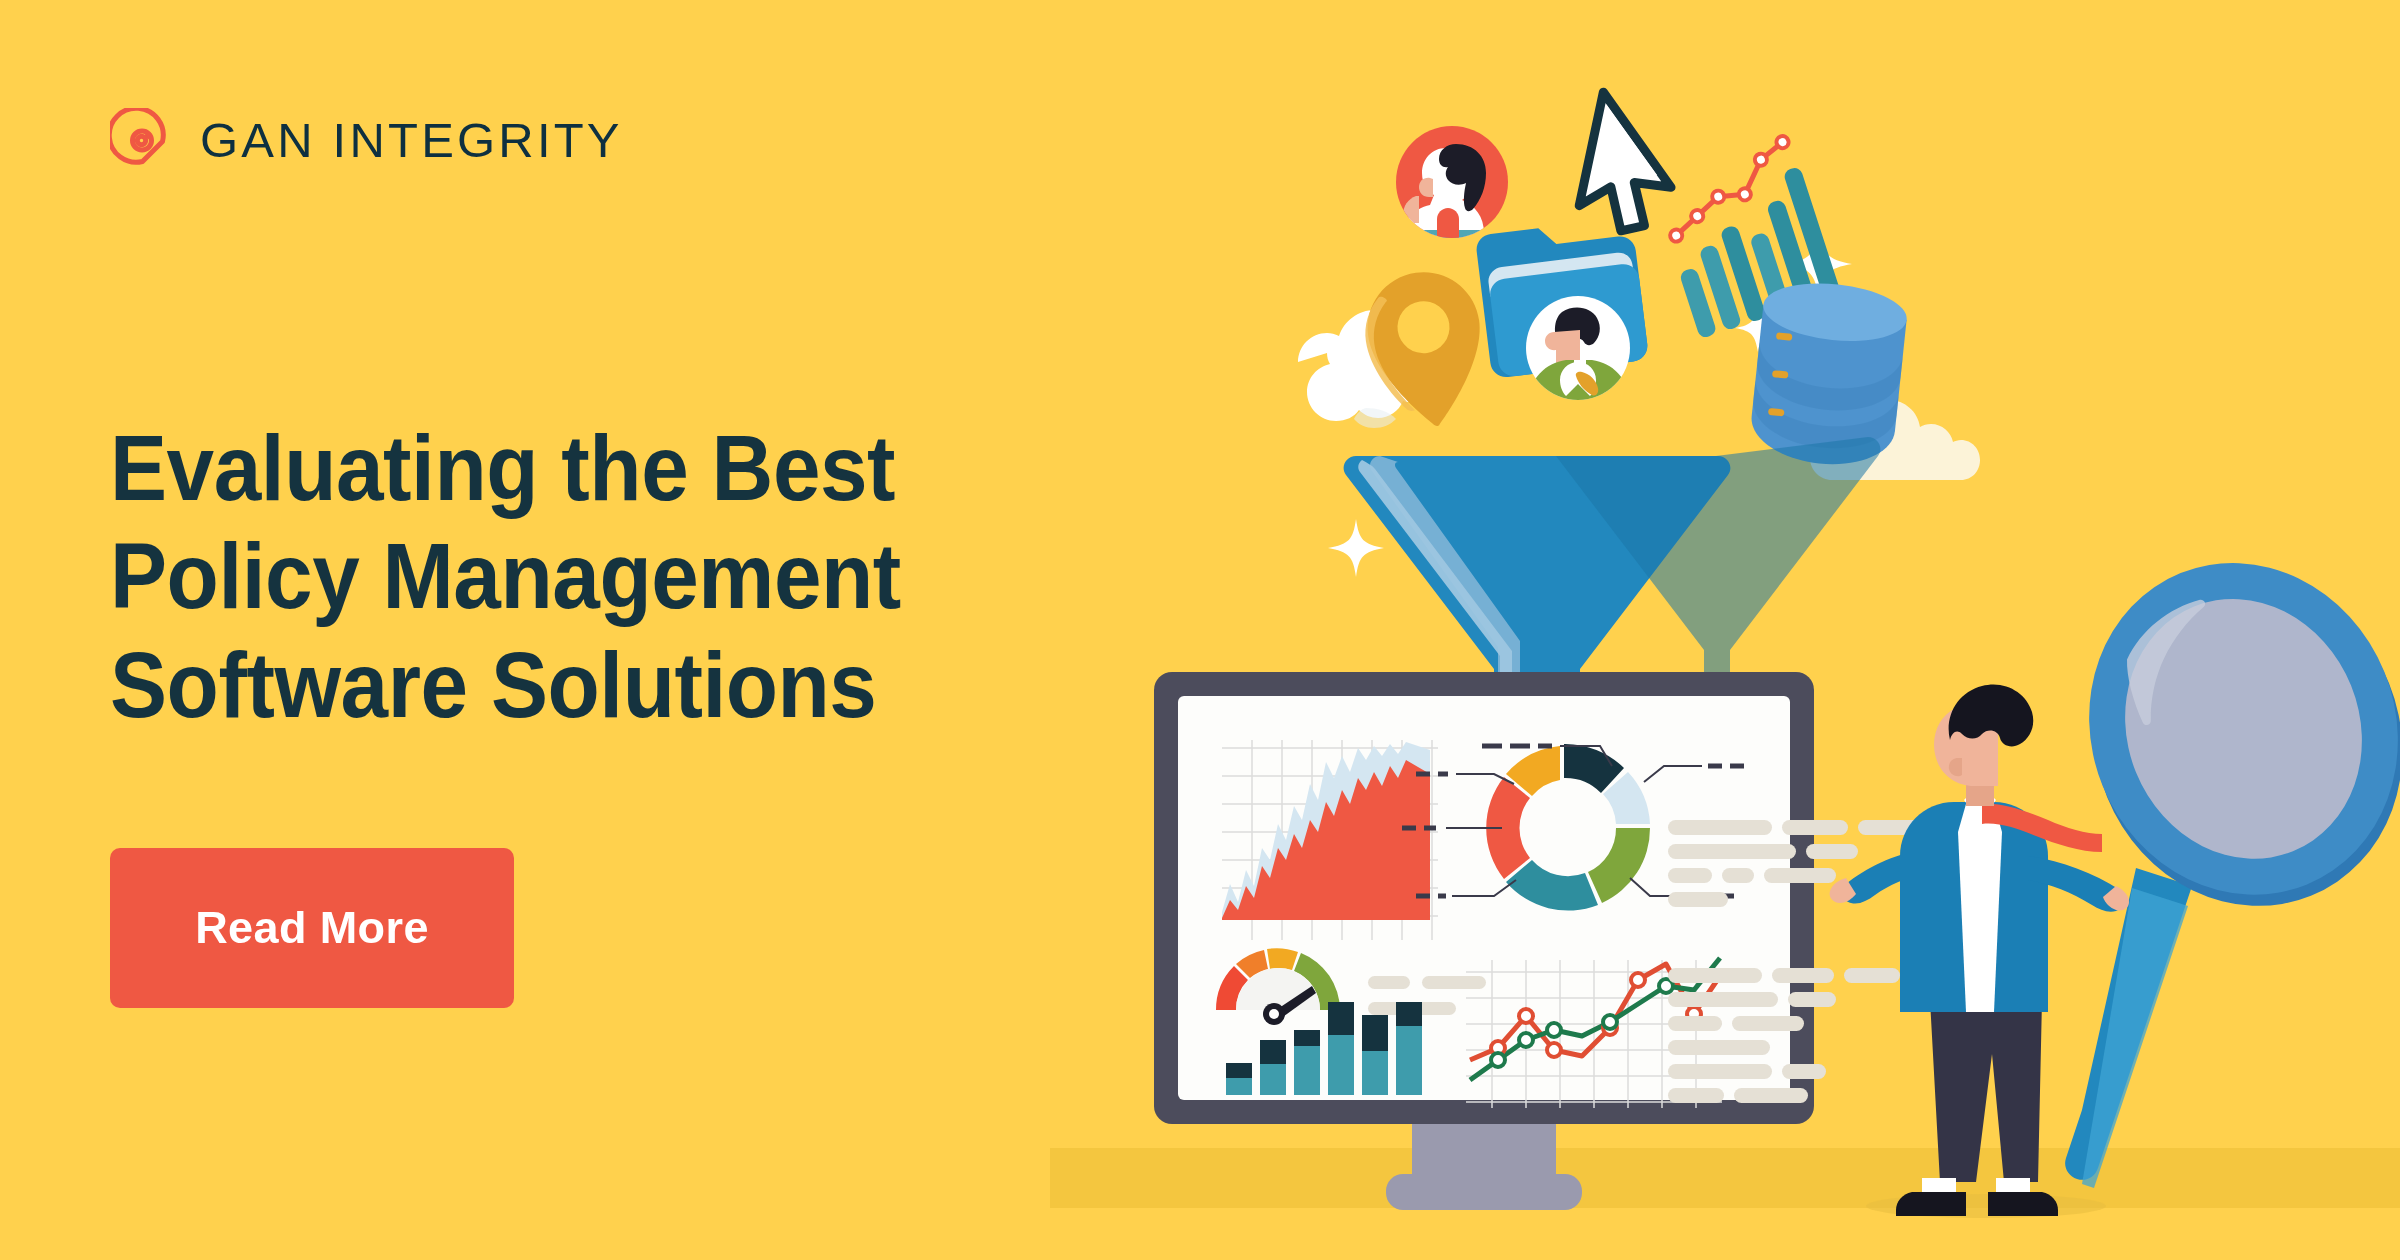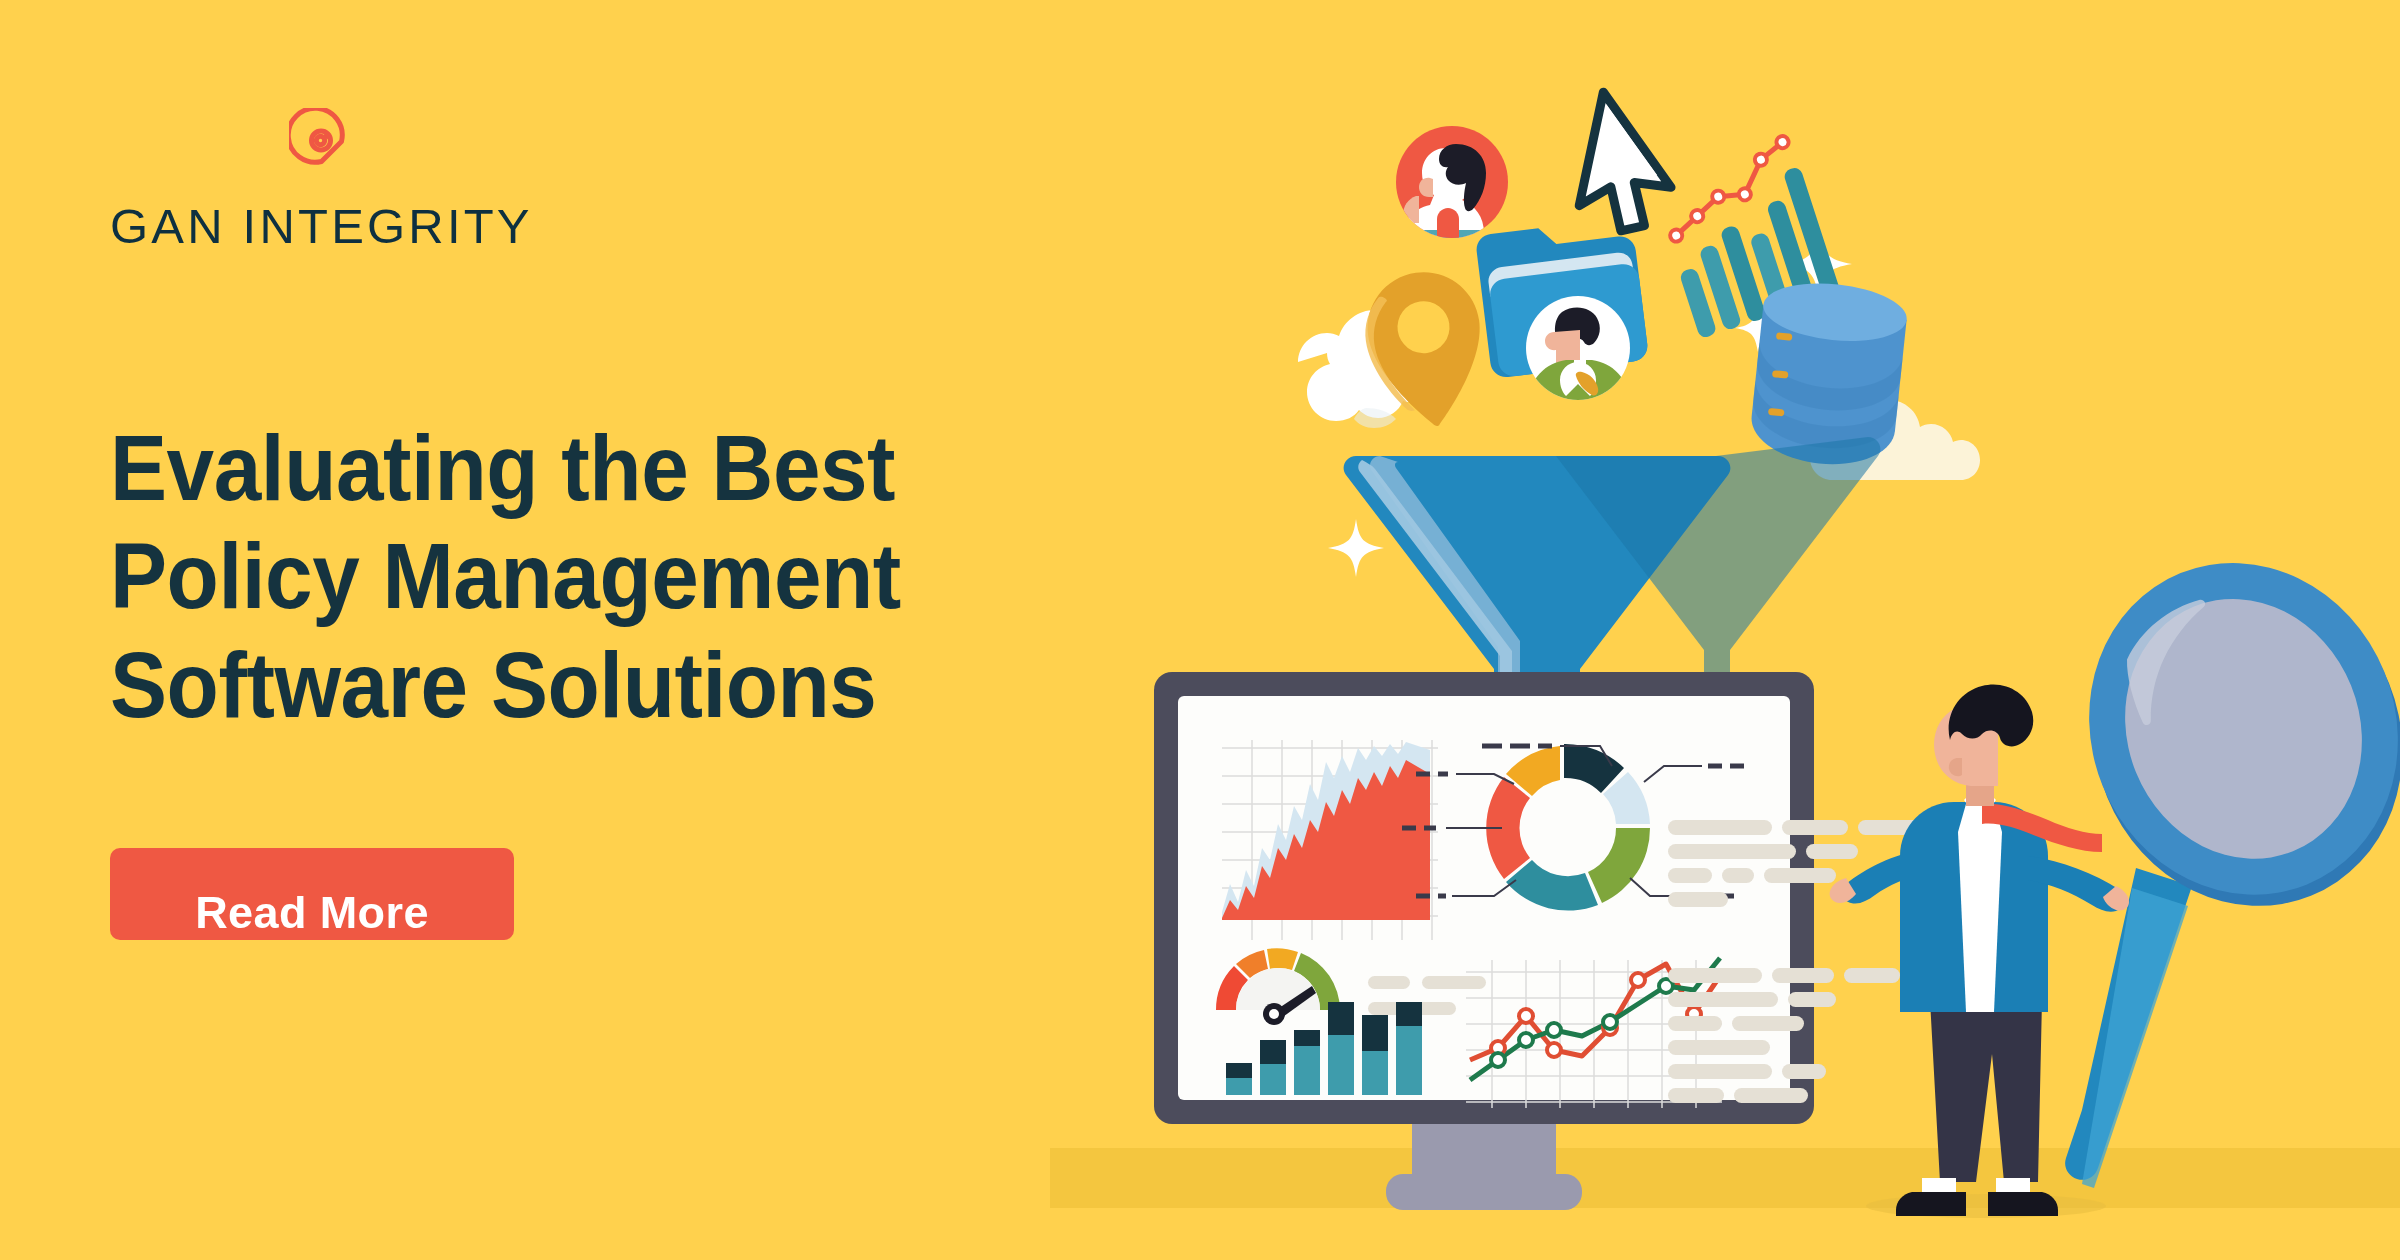--- a/index.html
+++ b/index.html
@@ -29,21 +29,20 @@
   }
 
   
   .logo {
     position: absolute;
     left: 110px;
     top: 108px;
     display: flex;
     align-items: center;
     gap: 26px;
-    flex-direction: column;
   }
   .logo-mark { width: 64px; height: 64px; display: block; }
   .logo-word {
     font-family: "Liberation Sans", sans-serif;
     font-size: 49px;
     letter-spacing: 3.2px;
     font-weight: 400;
     color: #0E3040;
     white-space: nowrap;
   }
@@ -64,21 +63,21 @@
     transform-origin: left top;
   }
   .headline .hl-line { display: block; white-space: nowrap; }
 
   
   .cta {
     position: absolute;
     left: 110px;
     top: 848px;
     width: 404px;
-    height: 92px;
+    height: 160px;
     background: #EF5843;
     border: none;
     border-radius: 10px;
     color: #FFFFFF;
     font-family: "Liberation Sans", sans-serif;
     font-weight: 700;
     font-size: 45px;
     letter-spacing: 0.4px;
     text-align: center;
     line-height: 130px;

